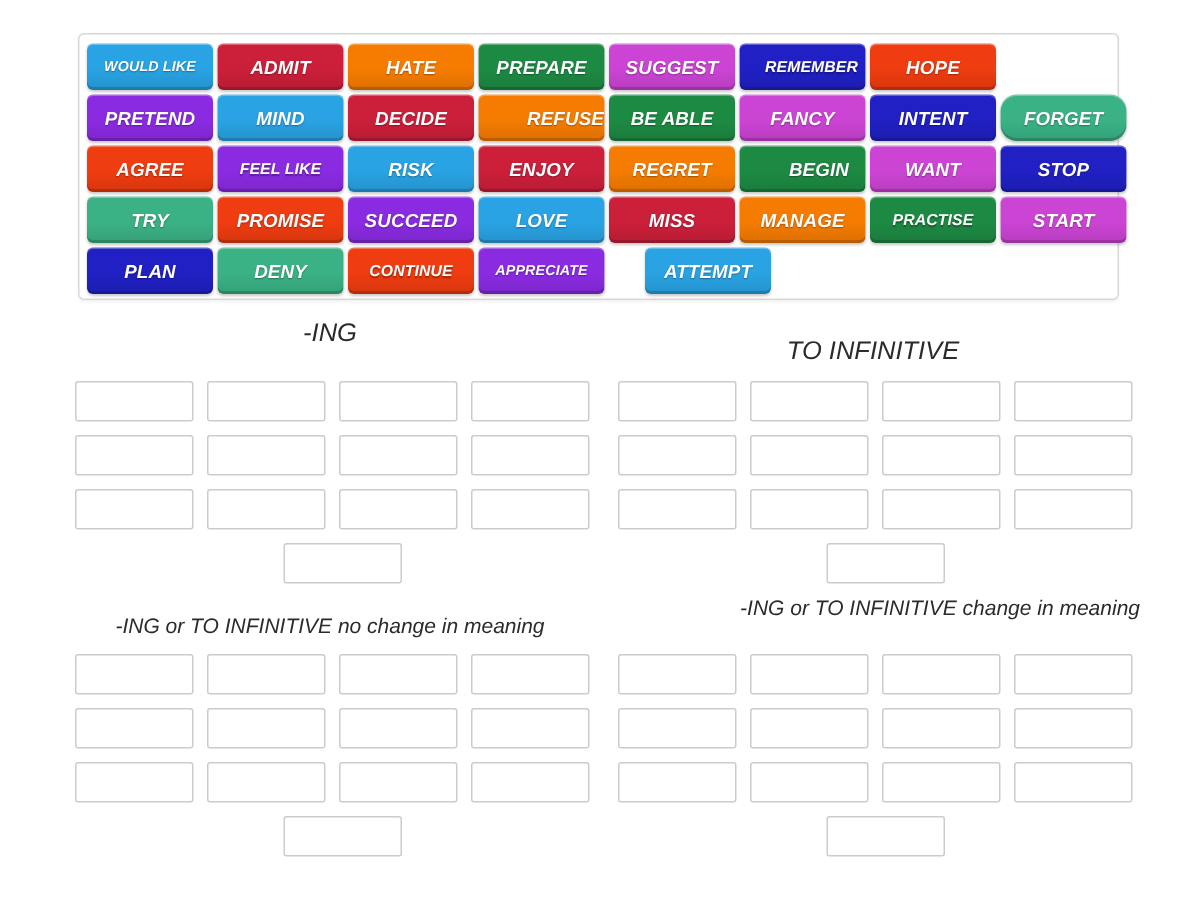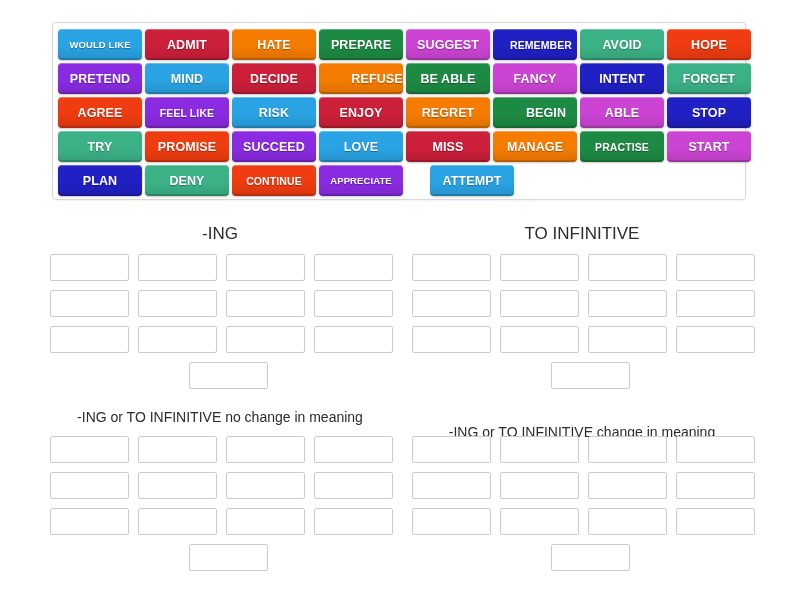--- a/index.html
+++ b/index.html
@@ -4,21 +4,21 @@
 <style>
   * { box-sizing: border-box; }
   html, body {
     margin: 0; padding: 0;
     width: 800px; height: 600px;
     background: #ffffff;
     font-family: "Liberation Sans", sans-serif;
     overflow: hidden;
   }
 
-  #stage { position: relative; width: 672px; height: 600px; }
+  #stage { position: relative; width: 672px; height: 600px; font-style: italic; }
 
   
   .wordbank {
     position: absolute;
     left: 52px; top: 22px;
     width: 694px; height: 178px;
     background: #ffffff;
     border: 1px solid #d8d8d8;
     border-radius: 4px;
     padding: 6px 5px 5px 5px;
@@ -86,41 +86,40 @@
 <div id="stage">
 
   <div class="wordbank" id="wordbank">
       <div class="bank-row">
         <div class="tile xsmall" style="background: linear-gradient(rgb(41, 163, 227) 0%, rgb(41, 163, 227) 55%, rgba(0, 0, 0, 0.1) 100%), rgb(41, 163, 227);">WOULD LIKE</div>
         <div class="tile" style="background: linear-gradient(rgb(204, 31, 58) 0%, rgb(204, 31, 58) 55%, rgba(0, 0, 0, 0.1) 100%), rgb(204, 31, 58);">ADMIT</div>
         <div class="tile" style="background: linear-gradient(rgb(245, 124, 0) 0%, rgb(245, 124, 0) 55%, rgba(0, 0, 0, 0.1) 100%), rgb(245, 124, 0);">HATE</div>
         <div class="tile" style="background: linear-gradient(rgb(29, 138, 67) 0%, rgb(29, 138, 67) 55%, rgba(0, 0, 0, 0.1) 100%), rgb(29, 138, 67);">PREPARE</div>
         <div class="tile" style="background: linear-gradient(rgb(204, 68, 212) 0%, rgb(204, 68, 212) 55%, rgba(0, 0, 0, 0.1) 100%), rgb(204, 68, 212);">SUGGEST</div>
         <div class="tile small" style="background: linear-gradient(rgb(32, 32, 196) 0%, rgb(32, 32, 196) 55%, rgba(0, 0, 0, 0.1) 100%), rgb(32, 32, 196); padding-left: 12px;">REMEMBER</div>
-        <div class="tile" style="background: linear-gradient(rgb(59, 178, 133) 0%, rgb(59, 178, 133) 55%, rgba(0, 0, 0, 0.1) 100%), rgb(59, 178, 133);">AVOID</div>
         <div class="tile" style="background: linear-gradient(rgb(239, 60, 16) 0%, rgb(239, 60, 16) 55%, rgba(0, 0, 0, 0.1) 100%), rgb(239, 60, 16);">HOPE</div>
       </div>
       <div class="bank-row">
         <div class="tile" style="background: linear-gradient(rgb(138, 43, 226) 0%, rgb(138, 43, 226) 55%, rgba(0, 0, 0, 0.1) 100%), rgb(138, 43, 226);">PRETEND</div>
         <div class="tile" style="background: linear-gradient(rgb(41, 163, 227) 0%, rgb(41, 163, 227) 55%, rgba(0, 0, 0, 0.1) 100%), rgb(41, 163, 227);">MIND</div>
         <div class="tile" style="background: linear-gradient(rgb(204, 31, 58) 0%, rgb(204, 31, 58) 55%, rgba(0, 0, 0, 0.1) 100%), rgb(204, 31, 58);">DECIDE</div>
         <div class="tile" style="background: linear-gradient(rgb(245, 124, 0) 0%, rgb(245, 124, 0) 55%, rgba(0, 0, 0, 0.1) 100%), rgb(245, 124, 0); padding-left: 32px;">REFUSE</div>
         <div class="tile" style="background: linear-gradient(rgb(29, 138, 67) 0%, rgb(29, 138, 67) 55%, rgba(0, 0, 0, 0.1) 100%), rgb(29, 138, 67);">BE ABLE</div>
         <div class="tile" style="background: linear-gradient(rgb(204, 68, 212) 0%, rgb(204, 68, 212) 55%, rgba(0, 0, 0, 0.1) 100%), rgb(204, 68, 212);">FANCY</div>
         <div class="tile" style="background: linear-gradient(rgb(32, 32, 196) 0%, rgb(32, 32, 196) 55%, rgba(0, 0, 0, 0.1) 100%), rgb(32, 32, 196);">INTENT</div>
-        <div class="tile" style="background: linear-gradient(rgb(59, 178, 133) 0%, rgb(59, 178, 133) 55%, rgba(0, 0, 0, 0.1) 100%), rgb(59, 178, 133);">FORGET</div>
+        <div class="tile" style="background: linear-gradient(rgb(59, 178, 133) 0%, rgb(59, 178, 133) 55%, rgba(0, 0, 0, 0.1) 100%), rgb(59, 178, 133); border-radius: 11px;">FORGET</div>
       </div>
       <div class="bank-row">
         <div class="tile" style="background: linear-gradient(rgb(239, 60, 16) 0%, rgb(239, 60, 16) 55%, rgba(0, 0, 0, 0.1) 100%), rgb(239, 60, 16);">AGREE</div>
         <div class="tile small" style="background: linear-gradient(rgb(138, 43, 226) 0%, rgb(138, 43, 226) 55%, rgba(0, 0, 0, 0.1) 100%), rgb(138, 43, 226);">FEEL LIKE</div>
         <div class="tile" style="background: linear-gradient(rgb(41, 163, 227) 0%, rgb(41, 163, 227) 55%, rgba(0, 0, 0, 0.1) 100%), rgb(41, 163, 227);">RISK</div>
         <div class="tile" style="background: linear-gradient(rgb(204, 31, 58) 0%, rgb(204, 31, 58) 55%, rgba(0, 0, 0, 0.1) 100%), rgb(204, 31, 58);">ENJOY</div>
         <div class="tile" style="background: linear-gradient(rgb(245, 124, 0) 0%, rgb(245, 124, 0) 55%, rgba(0, 0, 0, 0.1) 100%), rgb(245, 124, 0);">REGRET</div>
         <div class="tile" style="background: linear-gradient(rgb(29, 138, 67) 0%, rgb(29, 138, 67) 55%, rgba(0, 0, 0, 0.1) 100%), rgb(29, 138, 67); padding-left: 22px;">BEGIN</div>
-        <div class="tile" style="background: linear-gradient(rgb(204, 68, 212) 0%, rgb(204, 68, 212) 55%, rgba(0, 0, 0, 0.1) 100%), rgb(204, 68, 212);">ABLE</div>
+        <div class="tile" style="background: linear-gradient(rgb(204, 68, 212) 0%, rgb(204, 68, 212) 55%, rgba(0, 0, 0, 0.1) 100%), rgb(204, 68, 212);">WANT</div>
         <div class="tile" style="background: linear-gradient(rgb(32, 32, 196) 0%, rgb(32, 32, 196) 55%, rgba(0, 0, 0, 0.1) 100%), rgb(32, 32, 196);">STOP</div>
       </div>
       <div class="bank-row">
         <div class="tile" style="background: linear-gradient(rgb(59, 178, 133) 0%, rgb(59, 178, 133) 55%, rgba(0, 0, 0, 0.1) 100%), rgb(59, 178, 133);">TRY</div>
         <div class="tile" style="background: linear-gradient(rgb(239, 60, 16) 0%, rgb(239, 60, 16) 55%, rgba(0, 0, 0, 0.1) 100%), rgb(239, 60, 16);">PROMISE</div>
         <div class="tile" style="background: linear-gradient(rgb(138, 43, 226) 0%, rgb(138, 43, 226) 55%, rgba(0, 0, 0, 0.1) 100%), rgb(138, 43, 226);">SUCCEED</div>
         <div class="tile" style="background: linear-gradient(rgb(41, 163, 227) 0%, rgb(41, 163, 227) 55%, rgba(0, 0, 0, 0.1) 100%), rgb(41, 163, 227);">LOVE</div>
         <div class="tile" style="background: linear-gradient(rgb(204, 31, 58) 0%, rgb(204, 31, 58) 55%, rgba(0, 0, 0, 0.1) 100%), rgb(204, 31, 58);">MISS</div>
         <div class="tile" style="background: linear-gradient(rgb(245, 124, 0) 0%, rgb(245, 124, 0) 55%, rgba(0, 0, 0, 0.1) 100%), rgb(245, 124, 0);">MANAGE</div>
         <div class="tile small" style="background: linear-gradient(rgb(29, 138, 67) 0%, rgb(29, 138, 67) 55%, rgba(0, 0, 0, 0.1) 100%), rgb(29, 138, 67);">PRACTISE</div>
@@ -128,24 +127,24 @@
       </div>
       <div class="bank-row">
         <div class="tile" style="background: linear-gradient(rgb(32, 32, 196) 0%, rgb(32, 32, 196) 55%, rgba(0, 0, 0, 0.1) 100%), rgb(32, 32, 196);">PLAN</div>
         <div class="tile" style="background: linear-gradient(rgb(59, 178, 133) 0%, rgb(59, 178, 133) 55%, rgba(0, 0, 0, 0.1) 100%), rgb(59, 178, 133);">DENY</div>
         <div class="tile small" style="background: linear-gradient(rgb(239, 60, 16) 0%, rgb(239, 60, 16) 55%, rgba(0, 0, 0, 0.1) 100%), rgb(239, 60, 16);">CONTINUE</div>
         <div class="tile xsmall" style="background: linear-gradient(rgb(138, 43, 226) 0%, rgb(138, 43, 226) 55%, rgba(0, 0, 0, 0.1) 100%), rgb(138, 43, 226);">APPRECIATE</div>
         <div class="tile" style="background: linear-gradient(rgb(41, 163, 227) 0%, rgb(41, 163, 227) 55%, rgba(0, 0, 0, 0.1) 100%), rgb(41, 163, 227); margin-left: 24px;">ATTEMPT</div>
       </div>
     </div>
 
-  <div class="heading" style="left:42px; top:224px; width:356px;">-ING</div>
+  <div class="heading" style="left:42px; top:212px; width:356px;">-ING</div>
   <div class="heading" style="left:404px; top:224px; width:356px;">TO INFINITIVE</div>
   <div class="heading small" style="left:42px; top:409px; width:356px;">-ING or TO INFINITIVE no change in meaning</div>
-  <div class="heading small" style="left:404px; top:424px; width:356px;">-ING or TO INFINITIVE change in meaning</div>
+  <div class="heading small" style="left:404px; top:397px; width:356px;text-align:right;">-ING or TO INFINITIVE change in meaning</div>
 
   <div class="quad" id="quad-ing" style="left:50px; top:254px;">
       <div class="slot-row">
         <div class="slot"></div>
         <div class="slot"></div>
         <div class="slot"></div>
         <div class="slot"></div>
       </div>
       <div class="slot-row">
         <div class="slot"></div>

